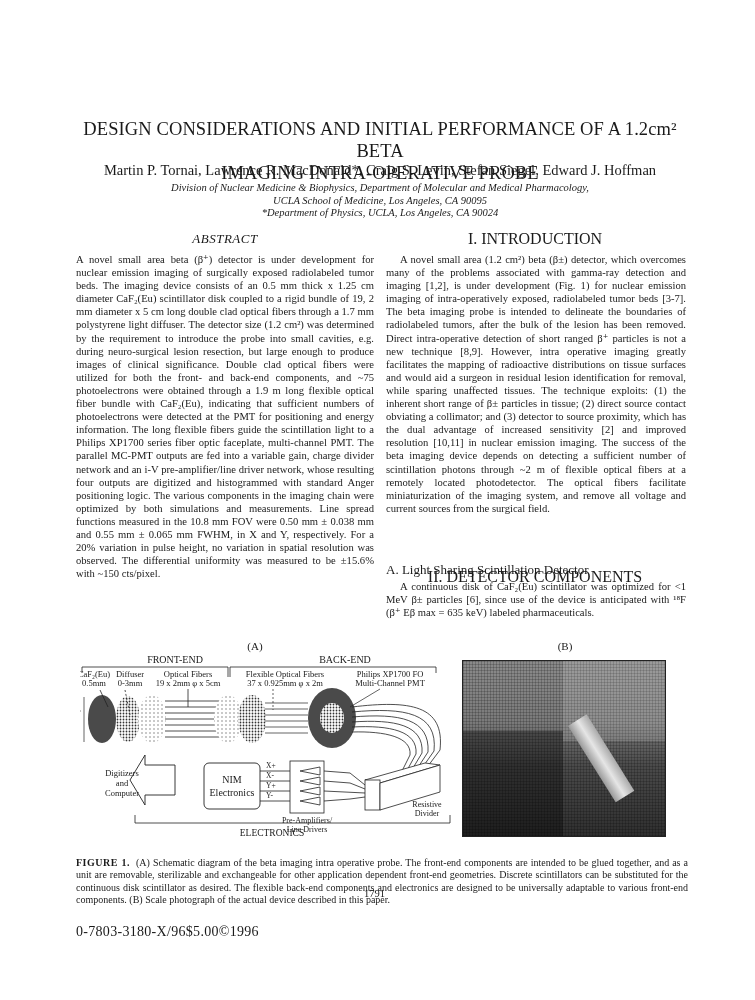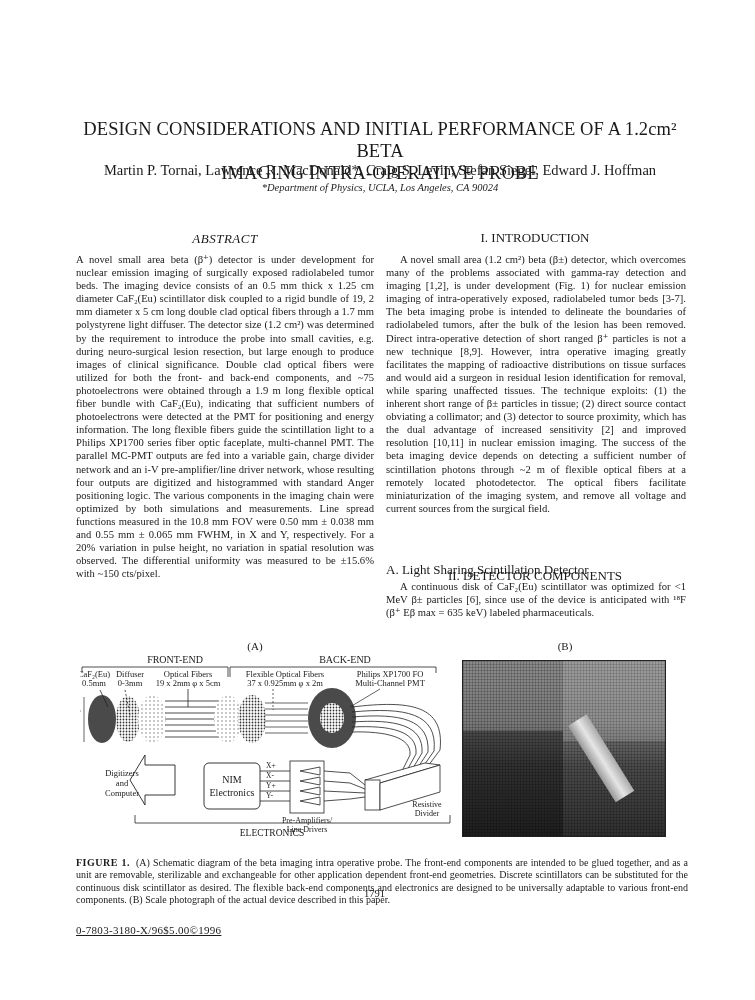--- a/index.html
+++ b/index.html
@@ -2,21 +2,21 @@
 <html><head>
 <meta charset="utf-8">
 <style>
   html, body { margin:0; padding:0; background:#ffffff; }
   body { width:755px; height:1000px; position:relative; overflow:hidden;
          font-family:"Liberation Serif", "DejaVu Serif", serif; color:#1a1a1a; }
   .abs { position:absolute; }
   .title { left:60px; width:640px; top:118px; text-align:center; font-size:18.5px; line-height:22px; letter-spacing:0.1px; }
   .authors { left:60px; width:640px; top:162px; text-align:center; font-size:14.5px; }
   .affil { left:60px; width:640px; top:182px; text-align:center; font-size:10.5px; font-style:italic; line-height:12.5px; }
-  .sec-head { text-align:center; font-size:13px; }
+  .sec-head { text-align:center; font-size:16px; }
   .abs-head { left:75px; width:300px; top:231px; font-style:italic; letter-spacing:0.5px; font-size:13px; }
   .intro-head { left:385px; width:300px; top:230px; }
   .col { font-size:10.6px; line-height:13.1px; text-align:justify; }
   .col p { margin:0; }
   .col-left { left:76px; width:298px; top:253px; }
   .col-right { left:386px; width:300px; top:253px; }
   .indent { text-indent:14px; }
   .sec2-head { left:385px; width:300px; top:542px;margin-top:26px; }
   .sub-head { left:386px; width:300px; top:562px; font-size:13px; }
   .col-right2 { left:386px; width:300px; top:580px; }
@@ -28,35 +28,37 @@
      background:
        repeating-linear-gradient(0deg, rgba(0,0,0,0.18) 0 1px, transparent 1px 3px),
        repeating-linear-gradient(90deg, rgba(0,0,0,0.18) 0 1px, transparent 1px 3px),
        linear-gradient(180deg, #8a8a8a 0%, #7a7a7a 35%, #4a4a4a 60%, #2f2f2f 100%); }
   .photo .left-dark { position:absolute; left:0; top:70px; width:100px; height:105px; background:rgba(0,0,0,0.35); }
   .photo .probe { position:absolute; left:105px; top:65px; width:22px; height:90px;
      background:linear-gradient(90deg,#999,#e6e6e6,#aaa); transform:rotate(-32deg); transform-origin:top left; }
   .photo .right-light { position:absolute; left:100px; top:0; width:102px; height:80px; background:rgba(255,255,255,0.15); }
   .caption { left:76px; width:612px; top:857px; font-size:10px; line-height:12.4px; text-align:justify; }
   .caption .fl { font-weight:bold; letter-spacing:0.5px; }
-  .footer-left { left:76px; top:924px; font-size:11px; letter-spacing:0.3px;text-decoration:underline; }
+  .footer-left { left:76px; top:924px; font-size:14px; letter-spacing:0.3px; }
   .footer-right { left:364px; top:888px; font-size:10.5px; }
   svg text { font-family:"Liberation Serif", "DejaVu Serif", serif; fill:#1a1a1a; }
 </style>
 </head>
 <body>
 
 <div class="abs title">
   <div>DESIGN CONSIDERATIONS AND INITIAL PERFORMANCE OF A 1.2cm² BETA</div>
   <div>IMAGING INTRA-OPERATIVE PROBE</div>
 </div>
 
 <div class="abs authors">Martin P. Tornai, Lawrence R. MacDonald*, Craig S. Levin, Stefan Siegel, Edward J. Hoffman</div>
 
 <div class="abs affil">
+  <div>Division of Nuclear Medicine &amp; Biophysics, Department of Molecular and Medical Pharmacology,</div>
+  <div>UCLA School of Medicine, Los Angeles, CA 90095</div>
   <div>*Department of Physics, UCLA, Los Angeles, CA 90024</div>
 </div>
 
 <div class="abs sec-head abs-head">ABSTRACT</div>
 <div class="abs col col-left">
   <p>A novel small area beta (β⁺) detector is under development for nuclear emission imaging of surgically exposed radiolabeled tumor beds. The imaging device consists of an 0.5 mm thick x 1.25 cm diameter CaF₂(Eu) scintillator disk coupled to a rigid bundle of 19, 2 mm diameter x 5 cm long double clad optical fibers through a 1.7 mm polystyrene light diffuser. The detector size (1.2 cm²) was determined by the requirement to introduce the probe into small cavities, e.g. during neuro-surgical lesion resection, but large enough to produce images of clinical significance. Double clad optical fibers were utilized for both the front- and back-end components, and ~75 photoelectrons were obtained through a 1.9 m long flexible optical fiber bundle with CaF₂(Eu), indicating that sufficient numbers of photoelectrons were detected at the PMT for positioning and energy information. The long flexible fibers guide the scintillation light to a Philips XP1700 series fiber optic faceplate, multi-channel PMT. The parallel MC-PMT outputs are fed into a variable gain, charge divider network and an i-V pre-amplifier/line driver network, whose resulting four outputs are digitized and histogrammed with standard Anger positioning logic. The various components in the imaging chain were optimized by both simulations and measurements. Line spread functions measured in the 10.8 mm FOV were 0.50 mm ± 0.038 mm and 0.55 mm ± 0.065 mm FWHM, in X and Y, respectively. For a 20% variation in pulse height, no variation in spatial resolution was observed. The differential uniformity was measured to be ±15.6% with ~150 cts/pixel.</p>
 </div>
 
 <div class="abs sec-head intro-head">I. INTRODUCTION</div>
 <div class="abs col col-right">

